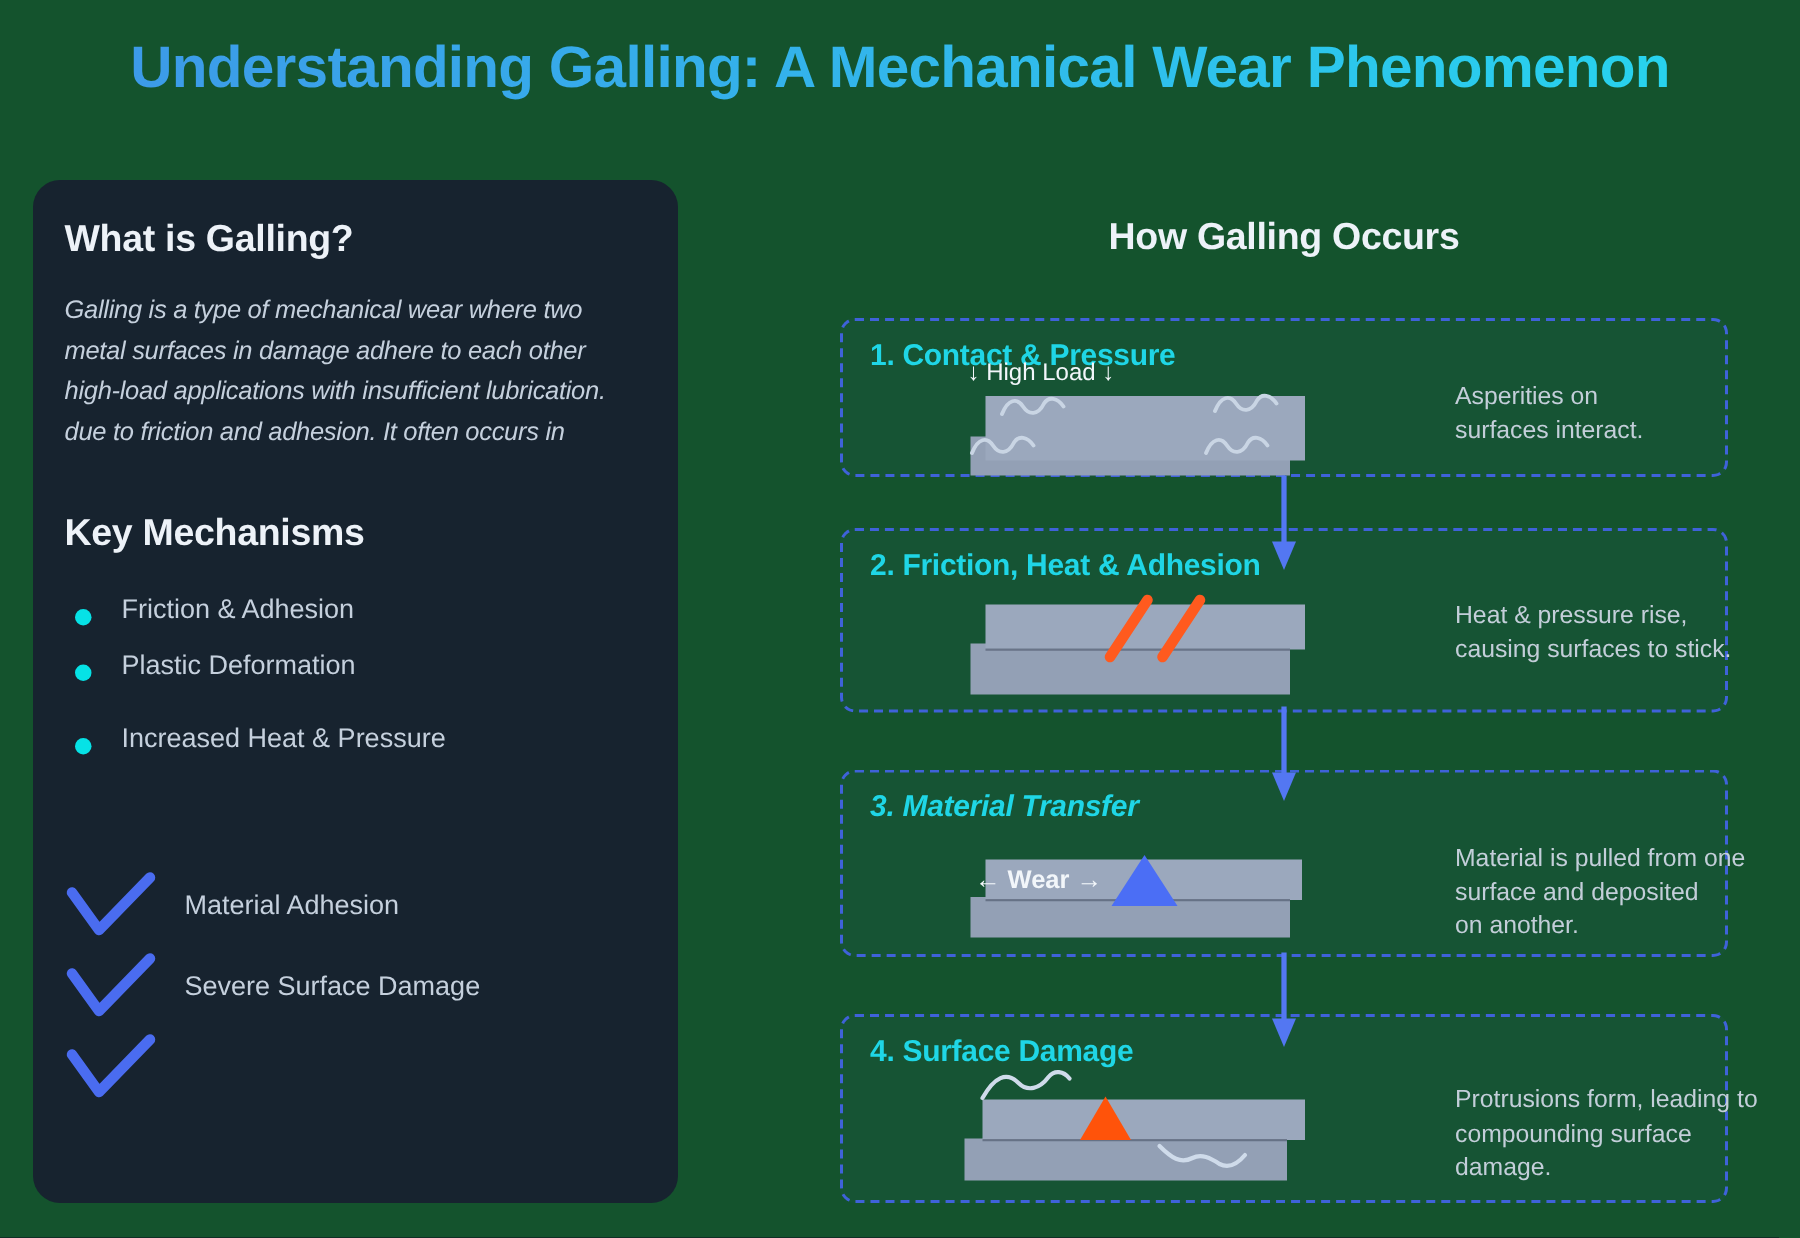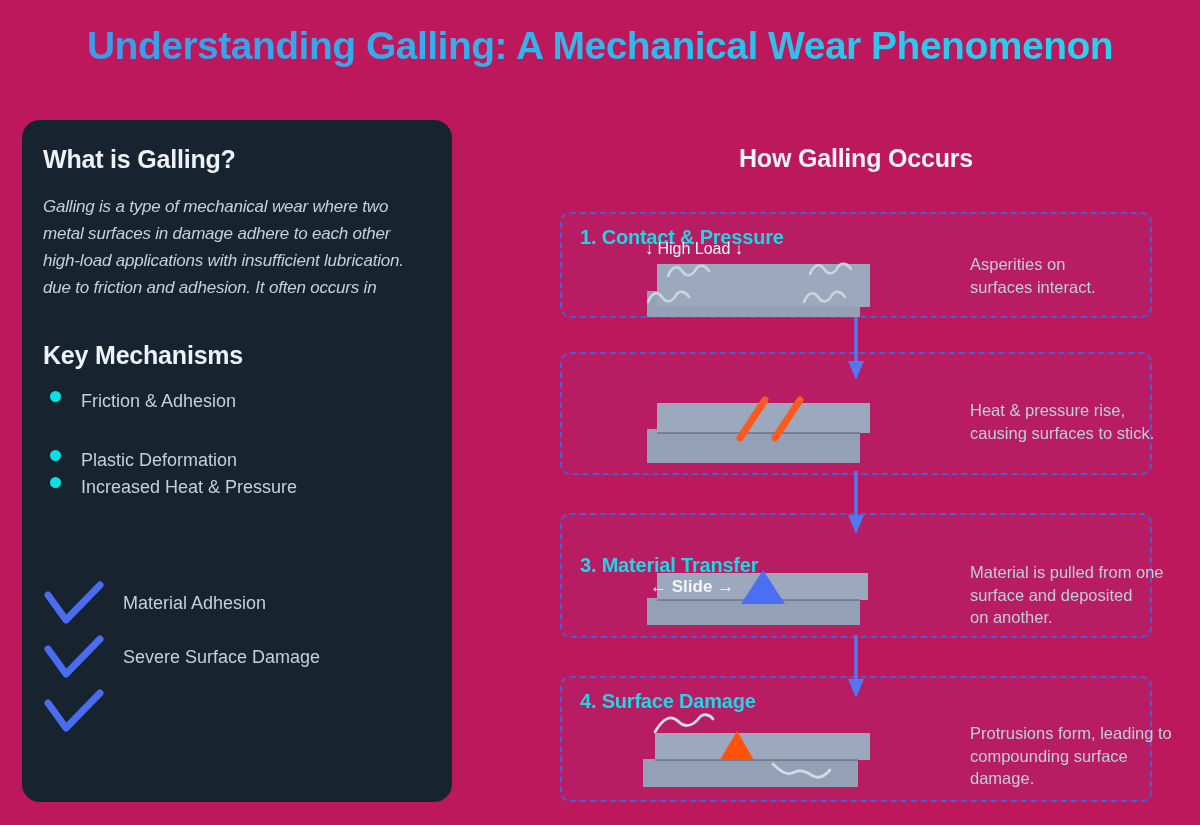--- a/index.html
+++ b/index.html
@@ -1,18 +1,18 @@
 <!DOCTYPE html>
 <html><head>
 <meta charset="utf-8">
 <style>
   html,body{margin:0;padding:0;background:#0d1623;}
   .canvas{
     position:relative;width:1200px;height:825px;overflow:hidden;
-    background:#be185d;
+    background:#14532d;
     font-family:"Liberation Sans","DejaVu Sans",sans-serif;
     -webkit-font-smoothing:antialiased;
   }
   
   .page-title{
     position:absolute;top:22px;left:0;width:1200px;text-align:center;
     font-size:39px;font-weight:700;letter-spacing:-0.5px;line-height:48px;
     background:linear-gradient(90deg,#3e96e8 0%,#26d7ee 100%);
     -webkit-background-clip:text;background-clip:text;
     -webkit-text-fill-color:transparent;color:#3eb6ec;
@@ -27,21 +27,21 @@
     position:absolute;left:21px;margin:0;
     font-size:25px;font-weight:700;color:#edf2f8;letter-spacing:-0.2px;
     white-space:nowrap;
   }
   .para{position:absolute;left:21px;top:73px;width:402px;font-style:italic;}
   .para div{
     font-size:17px;line-height:27px;color:#c5d0dd;letter-spacing:-0.2px;
     white-space:nowrap;
   }
   .bullet-row{
-    position:absolute;left:28px;height:26px;display:flex;align-items:flex-start;
+    position:absolute;left:28px;height:26px;display:flex;align-items:flex-end;
   }
   .bullet-dot{
     width:11px;height:11px;border-radius:50%;background:#06e2e6;
     margin-right:20px;flex:0 0 auto;
   }
   .bullet-label{font-size:18px;color:#c5d0dd;white-space:nowrap;}
   .check-row{
     position:absolute;left:20px;height:46px;display:flex;align-items:center;
   }
   .check-row svg{flex:0 0 auto;margin-right:17px;}
@@ -86,21 +86,21 @@
       <div>high-load applications with insufficient lubrication.</div>
       <div>due to friction and adhesion. It often occurs in</div>
     </div>
 
     <h2 style="top:221px;">Key Mechanisms</h2>
 
     <div class="bullet-row" style="top:271px;">
       <span class="bullet-dot"></span>
       <span class="bullet-label">Friction &amp; Adhesion</span>
     </div>
-    <div class="bullet-row" style="top:330px;">
+    <div class="bullet-row" style="top:308px;">
       <span class="bullet-dot"></span>
       <span class="bullet-label">Plastic Deformation</span>
     </div>
     <div class="bullet-row" style="top:357px;">
       <span class="bullet-dot"></span>
       <span class="bullet-label">Increased Heat &amp; Pressure</span>
     </div>
 
 
     <div class="check-row" style="top:460px;">
@@ -142,46 +142,47 @@
     <div>Asperities on</div>
     <div>surfaces interact.</div>
   </div>
 
   <svg class="flow-arrow" style="top:316px;" width="22" height="66" viewBox="0 0 22 66">
     <line x1="11" y1="1" x2="11" y2="47" stroke="#5377f2" stroke-width="3.5"></line>
     <polygon points="3,45 19,45 11,64" fill="#5377f2"></polygon>
   </svg>
 
   <div class="step-box" style="top:352px;height:123px;"></div>
+  <div class="step-title" style="left:580px;top:366px;">2. Friction, Heat &amp; Adhesion</div>
   <svg class="scene" style="left:640px;top:396px;" width="240" height="72" viewBox="0 0 240 72">
     <rect x="7" y="33" width="213" height="34" fill="#93a0b5"></rect>
     <rect x="17" y="7" width="213" height="30" fill="#9ba8bd"></rect>
     <line x1="17" y1="37" x2="220" y2="37" stroke="rgba(20,30,45,0.35)" stroke-width="1.5"></line>
     <line x1="100" y1="42" x2="125" y2="4" stroke="#ff5a1e" stroke-width="7" stroke-linecap="round"></line>
     <line x1="135" y1="42" x2="160" y2="4" stroke="#ff5a1e" stroke-width="7" stroke-linecap="round"></line>
   </svg>
   <div class="desc" style="top:399px;">
     <div>Heat &amp; pressure rise,</div>
     <div>causing surfaces to stick.</div>
   </div>
 
   <svg class="flow-arrow" style="top:470px;" width="22" height="66" viewBox="0 0 22 66">
     <line x1="11" y1="1" x2="11" y2="47" stroke="#5377f2" stroke-width="3.5"></line>
     <polygon points="3,45 19,45 11,64" fill="#5377f2"></polygon>
   </svg>
 
   <div class="step-box" style="top:513px;height:125px;"></div>
-  <div class="step-title" style="left:580px;top:554px;">3. Material Transfer</div>
+  <div class="step-title" style="left:580px;top:527px;font-style:italic;">3. Material Transfer</div>
   <svg class="scene" style="left:640px;top:566px;" width="240" height="64" viewBox="0 0 240 64">
     <rect x="7" y="32" width="213" height="27" fill="#93a0b5"></rect>
     <rect x="17" y="7" width="211" height="27" fill="#9ba8bd"></rect>
     <line x1="17" y1="34" x2="220" y2="34" stroke="rgba(20,30,45,0.35)" stroke-width="1.5"></line>
     <polygon points="123,4 101,38 145,38" fill="#4b6ef5"></polygon>
   </svg>
-  <div class="annotation" style="left:650px;top:577px;width:216px;font-size:17px;font-weight:700;z-index:6;">← Slide →</div>
+  <div class="annotation" style="left:650px;top:577px;width:216px;font-size:17px;font-weight:700;z-index:6;">← Wear →</div>
   <div class="desc" style="top:561px;">
     <div>Material is pulled from one</div>
     <div>surface and deposited</div>
     <div>on another.</div>
   </div>
 
   <svg class="flow-arrow" style="top:634px;" width="22" height="66" viewBox="0 0 22 66">
     <line x1="11" y1="1" x2="11" y2="47" stroke="#5377f2" stroke-width="3.5"></line>
     <polygon points="3,45 19,45 11,64" fill="#5377f2"></polygon>
   </svg>

